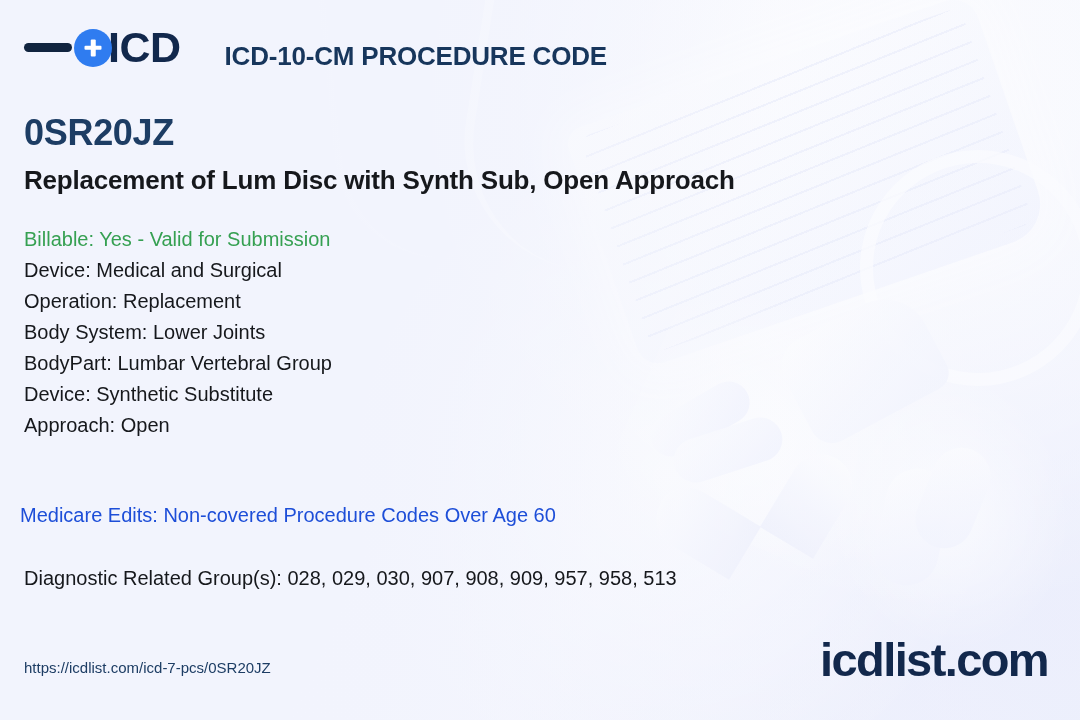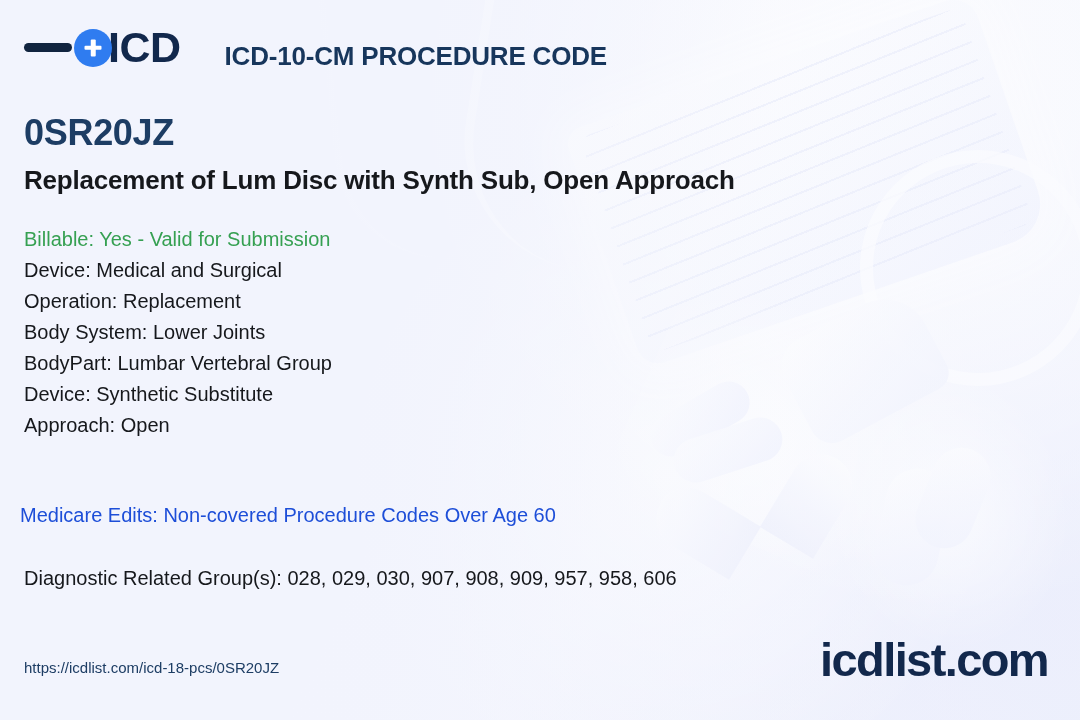--- a/index.html
+++ b/index.html
@@ -363,19 +363,19 @@
       <div class="detail-line billable">Billable: Yes - Valid for Submission</div>
       <div class="detail-line">Device: Medical and Surgical</div>
       <div class="detail-line">Operation: Replacement</div>
       <div class="detail-line">Body System: Lower Joints</div>
       <div class="detail-line">BodyPart: Lumbar Vertebral Group</div>
       <div class="detail-line">Device: Synthetic Substitute</div>
       <div class="detail-line">Approach: Open</div>
     </div>
 
     <div class="note-medicare">Medicare Edits: Non-covered Procedure Codes Over Age 60</div>
-    <div class="note-drg">Diagnostic Related Group(s): 028, 029, 030, 907, 908, 909, 957, 958, 606</div>
-
-    <div class="footer-url">https://icdlist.com/icd-18-pcs/0SR20JZ</div>
+    <div class="note-drg">Diagnostic Related Group(s): 028, 029, 030, 907, 908, 909, 957, 958, 513</div>
+
+    <div class="footer-url">https://icdlist.com/icd-7-pcs/0SR20JZ</div>
     <div class="footer-brand">icdlist.com</div>
 
   </div>
 </div>
 
 </body></html>

